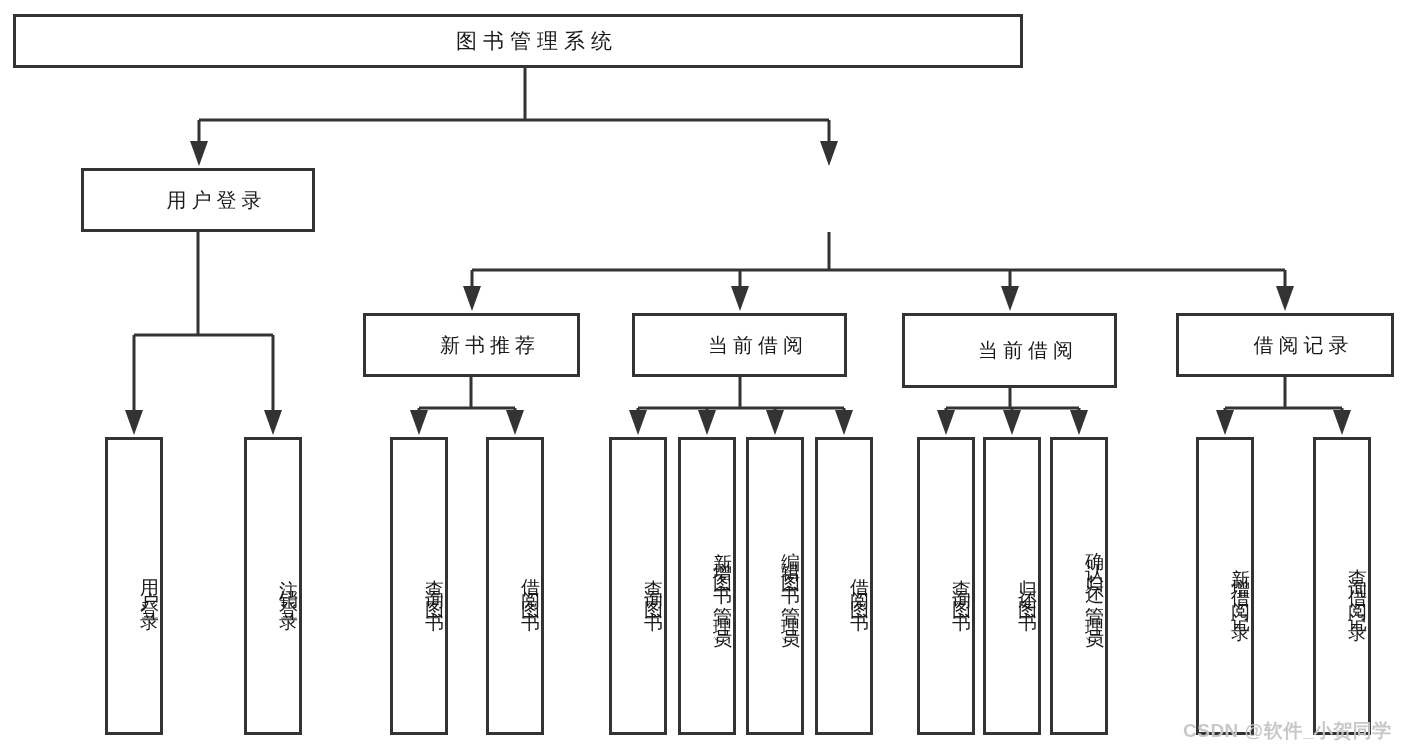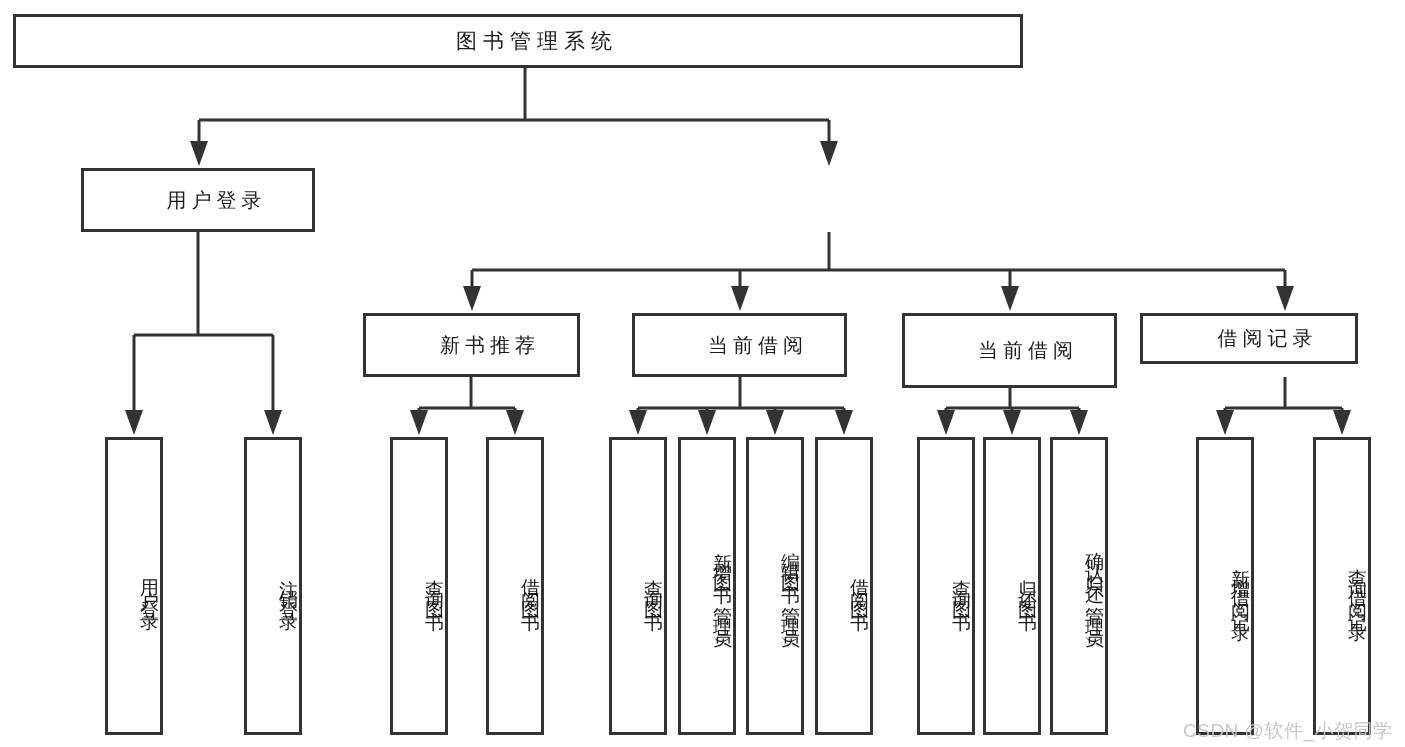--- a/index.html
+++ b/index.html
@@ -54,20 +54,21 @@
   }
   .watermark {
     position: absolute;
     left: 1183px;
     top: 718px;
     font-size: 19px;
     color: rgba(197,197,197,0.95);
     letter-spacing: 0.5px;
     white-space: nowrap;
     z-index: 5;
+    font-weight: bold;
   }
 </style>
 </head>
 <body>
 
 <div class="stage">
 
   <svg class="wires" viewBox="0 0 1405 747" xmlns="http://www.w3.org/2000/svg">
     <g stroke="#333333" stroke-width="3" fill="none">
 
@@ -118,21 +119,21 @@
 
   <div class="node hnode" style="left:363px;top:313px;width:217px;height:64px">
     <span class="lbl">新书推荐</span>
   </div>
   <div class="node hnode" style="left:632px;top:313px;width:215px;height:64px">
     <span class="lbl">当前借阅</span>
   </div>
   <div class="node hnode" style="left:902px;top:313px;width:215px;height:75px">
     <span class="lbl">当前借阅</span>
   </div>
-  <div class="node hnode" style="left:1140px;top:313px;width:218px;height:51px">
+  <div class="node hnode" style="left:1176px;top:313px;width:218px;height:64px">
     <span class="lbl">借阅记录</span>
   </div>
 
   <div class="node vnode" style="left:105px;top:437px;width:58px;height:298px">
     <span class="lbl">用户登录</span>
   </div>
   <div class="node vnode" style="left:244px;top:437px;width:58px;height:298px">
     <span class="lbl">注销登录</span>
   </div>
   <div class="node vnode" style="left:390px;top:437px;width:58px;height:298px">

